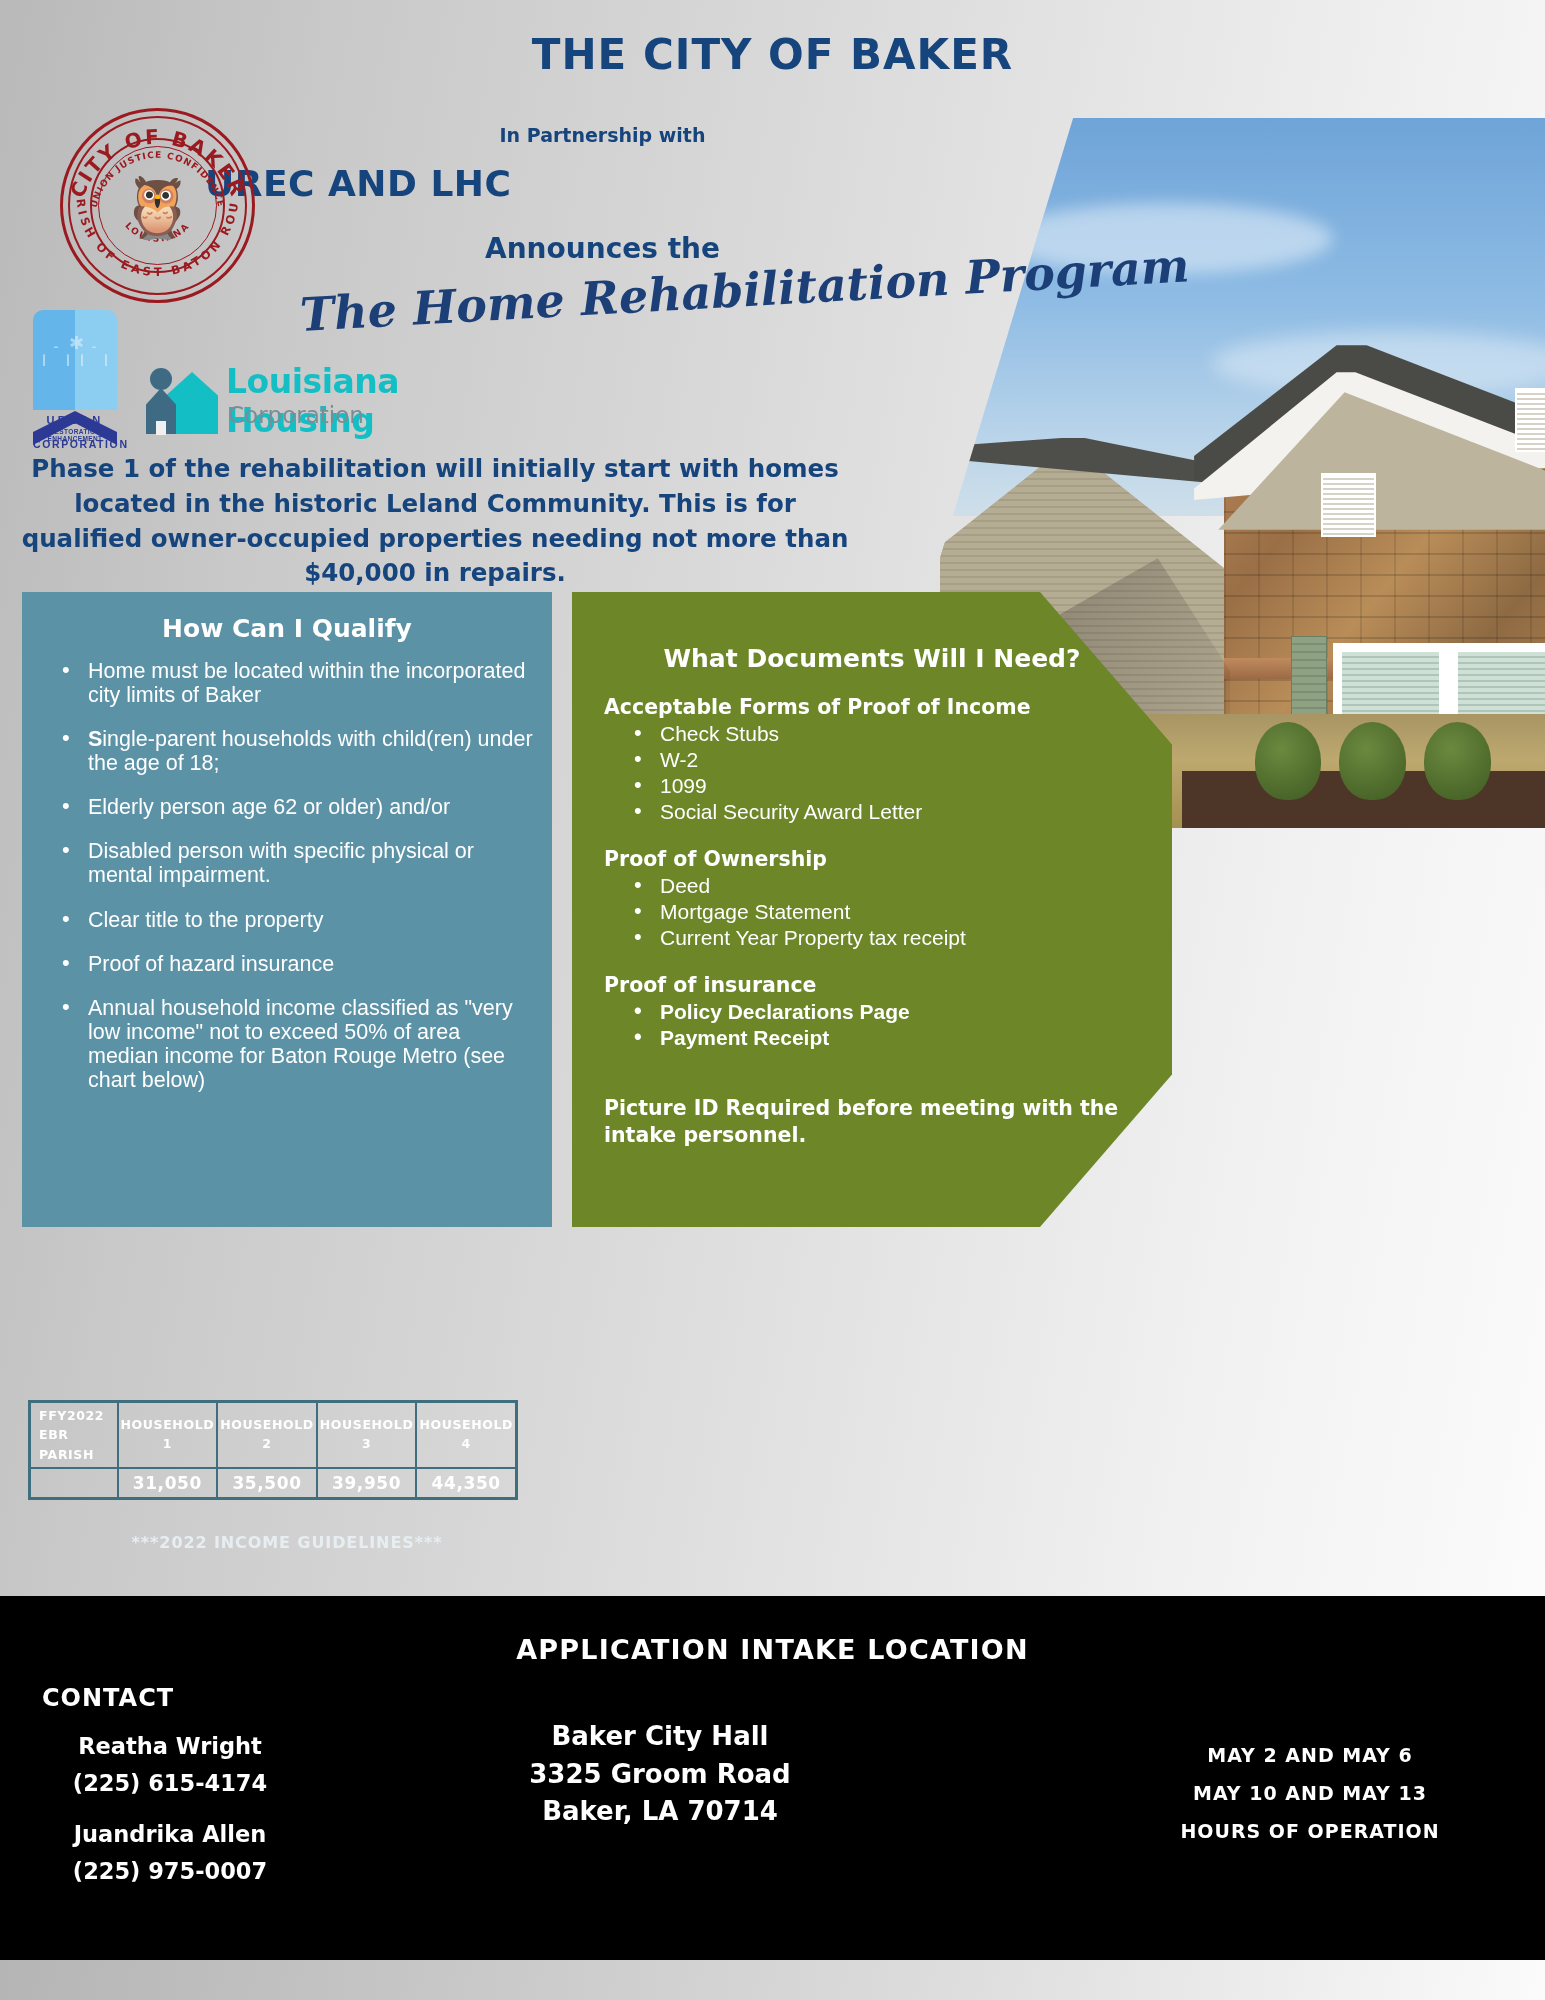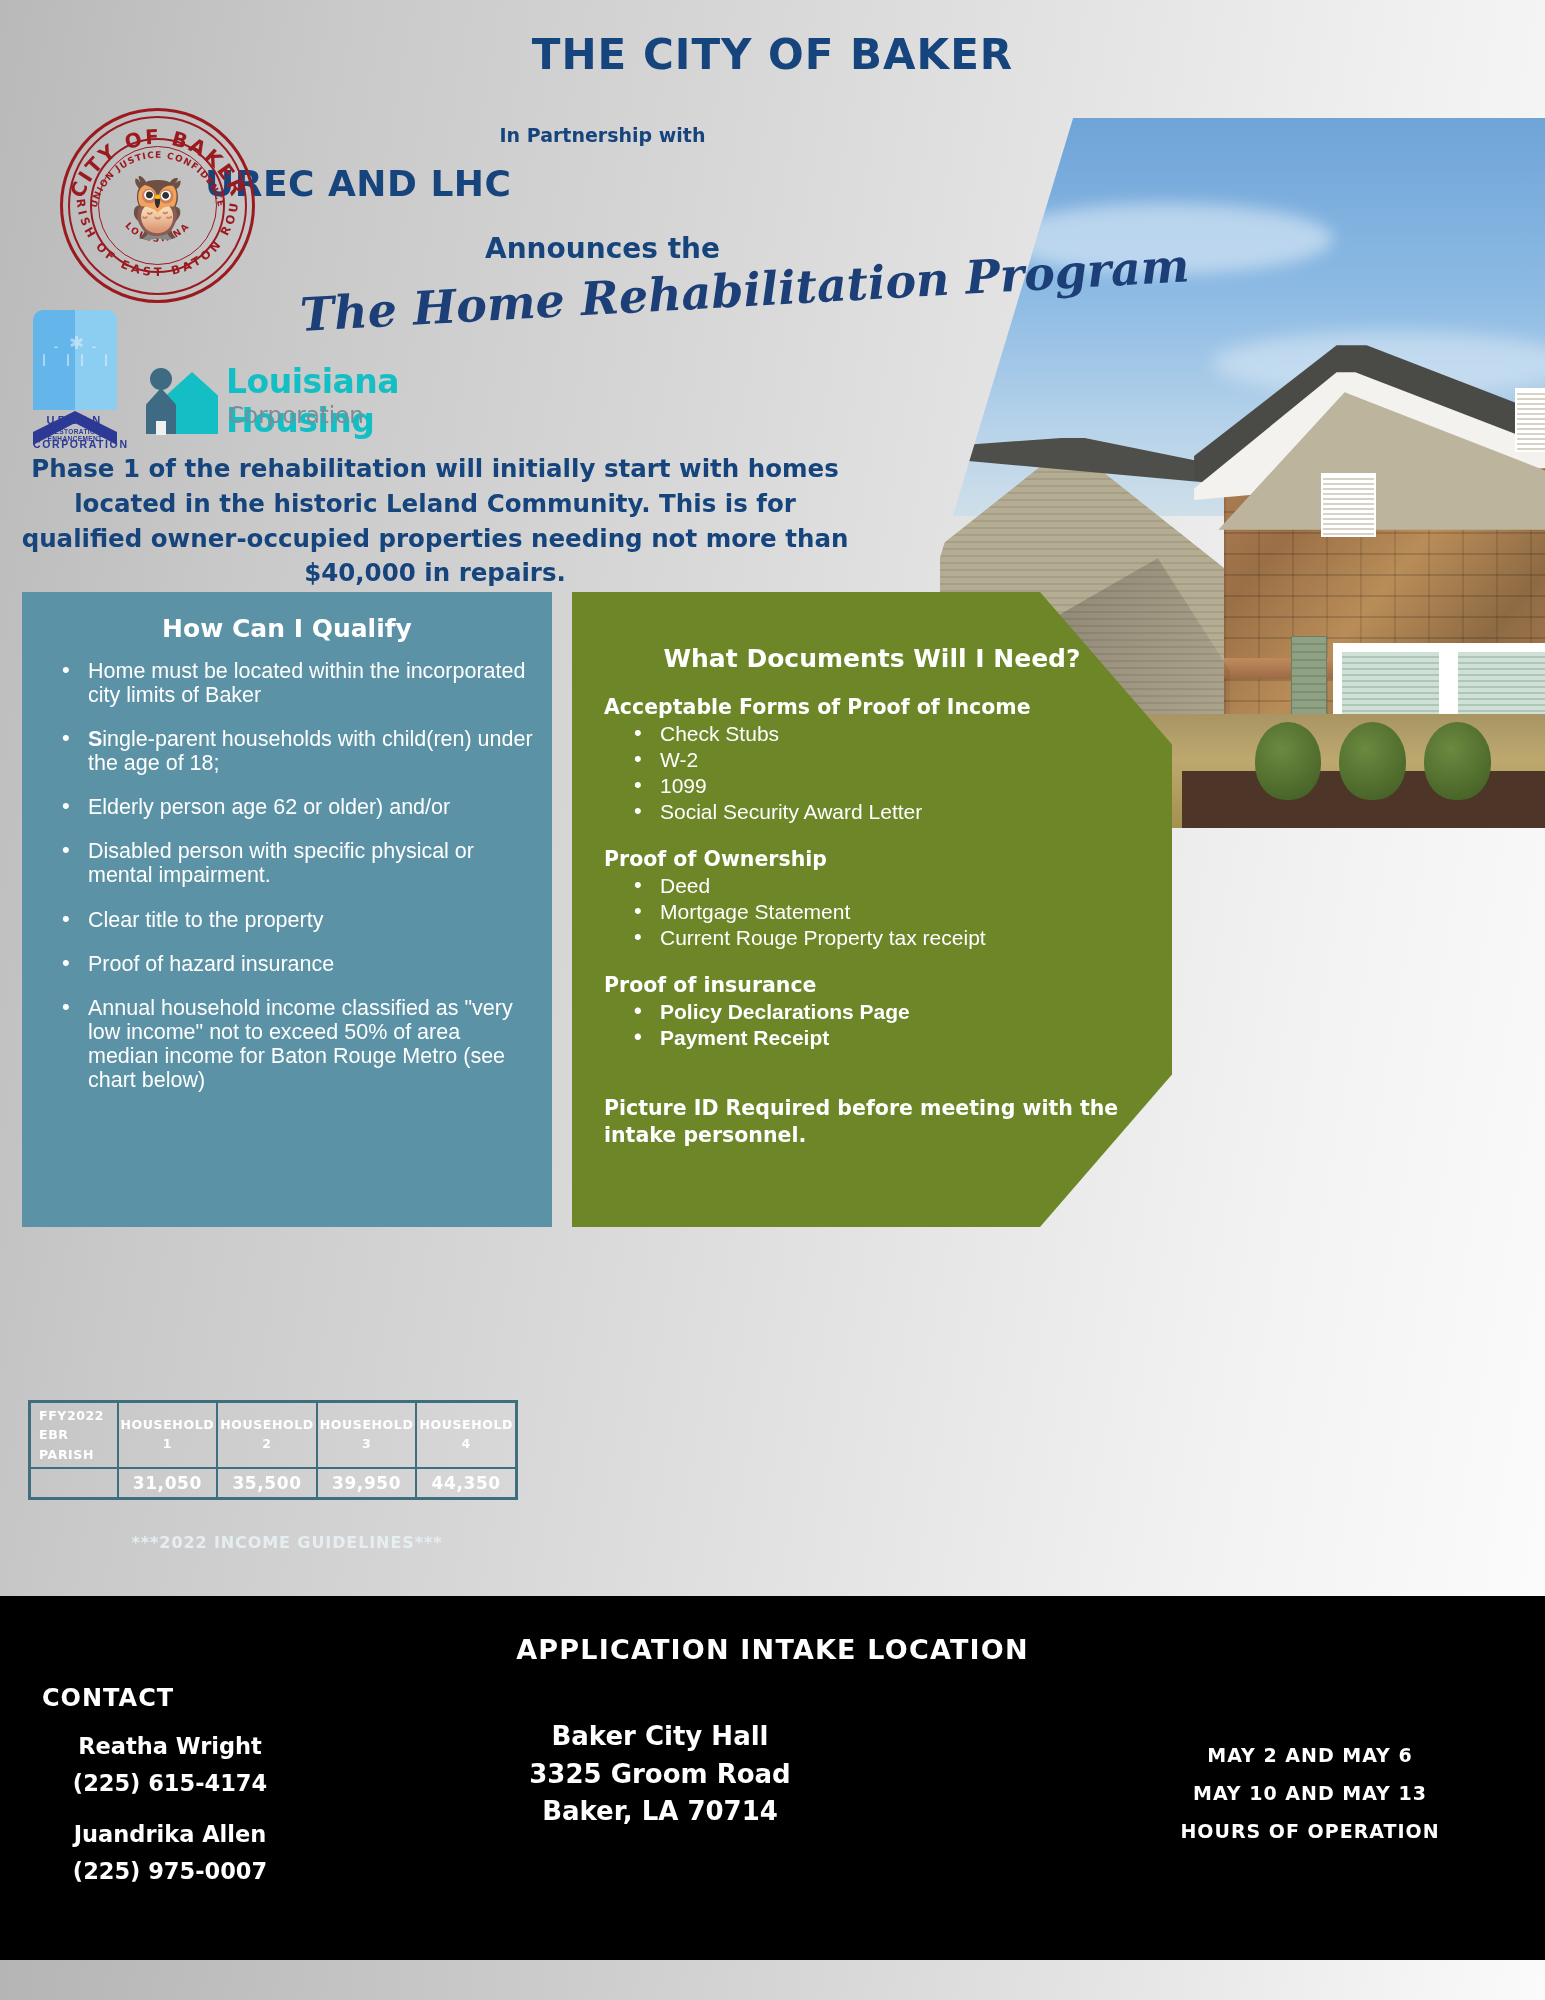--- a/index.html
+++ b/index.html
@@ -504,21 +504,21 @@
         <li>1099</li>
         <li>Social Security Award Letter</li>
       </ul>
     </div>
 
     <div class="grp">
       <h4>Proof of Ownership</h4>
       <ul>
         <li>Deed</li>
         <li>Mortgage Statement</li>
-        <li>Current Rouge Property tax receipt</li>
+        <li>Current Year Property tax receipt</li>
       </ul>
     </div>
 
     <div class="grp bold">
       <h4>Proof of insurance</h4>
       <ul>
         <li>Policy Declarations Page</li>
         <li>Payment Receipt</li>
       </ul>
     </div>

